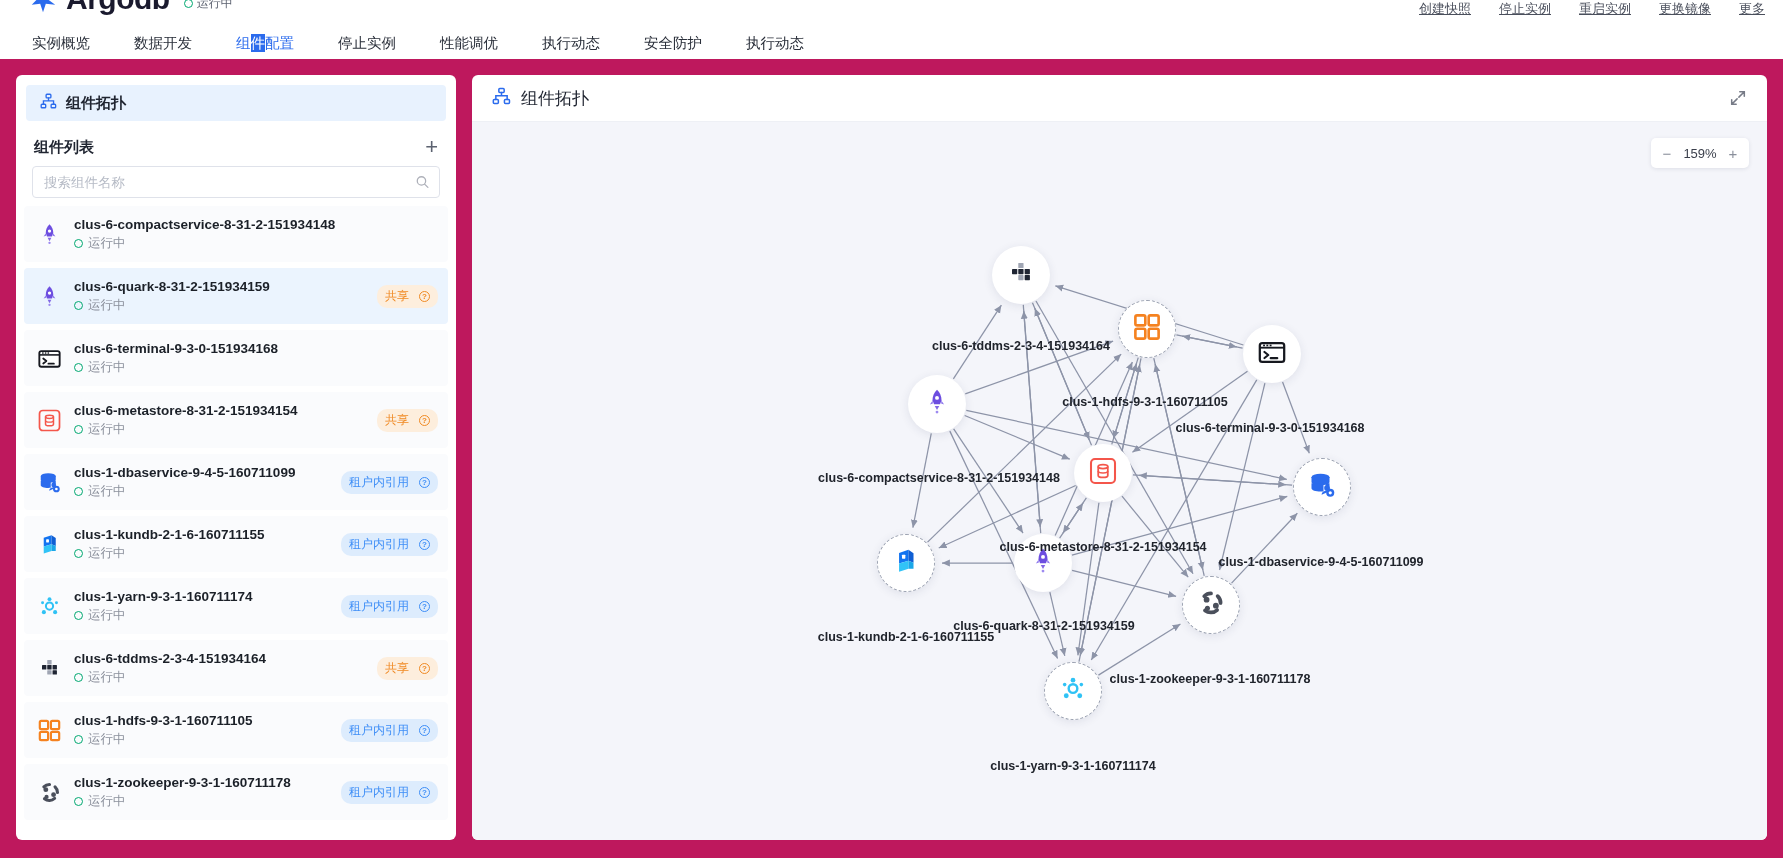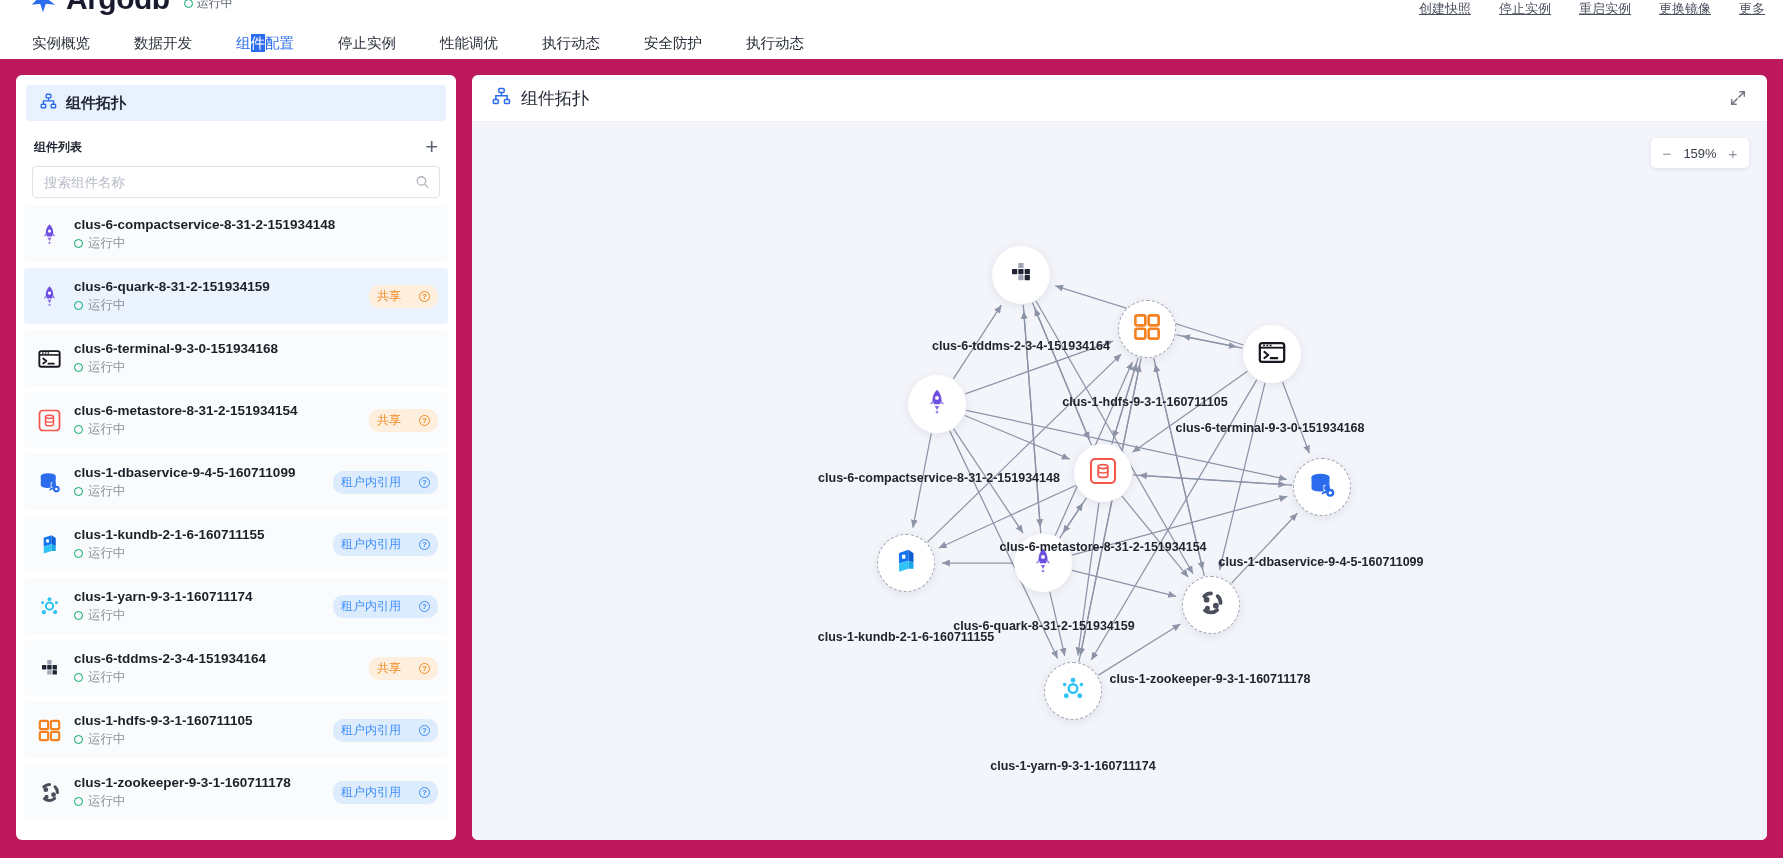--- a/index.html
+++ b/index.html
@@ -77,21 +77,21 @@
     background: #e8f2fe; border-radius: 4px;
     display: flex; align-items: center; gap: 9px; padding: 0 14px;
     cursor: pointer;
   }
   .topo-entry-label { font-size: 15px; font-weight: 700; color: #1f2430; }
 
   .list-head {
     display: flex; align-items: center; justify-content: space-between;
     padding: 13px 18px 8px 18px;
   }
-  .list-head-title { font-size: 12px; font-weight: 700; color: #1f2430; }
+  .list-head-title { font-size: 15px; font-weight: 700; color: #1f2430; }
   .plus-btn {
     font-size: 22px; color: #5c6270; line-height: 1; cursor: pointer;
     font-weight: 300;
   }
 
   .searchbox {
     margin: 0 16px 8px 16px; height: 32px; position: relative;
     border: 1px solid #dfe2ea; border-radius: 4px; background: #fff;
   }
   .searchbox input {
@@ -119,21 +119,21 @@
     display: flex; align-items: center; justify-content: center;
   }
   .comp-txt { flex: 1; min-width: 0; display: flex; flex-direction: column; gap: 3px; }
   .comp-name {
     font-size: 13.5px; font-weight: 700; color: #1b2028;
     white-space: nowrap; overflow: hidden; text-overflow: ellipsis;
   }
   .comp-state { display: flex; align-items: center; gap: 5px; font-size: 12.5px; color: #8b909c; }
 
   .badge {
-    display: inline-flex; align-items: center; gap: 18px;
+    display: inline-flex; align-items: center; gap: 10px;
     font-size: 12px; border-radius: 10px; padding: 3px 8px; white-space: nowrap;
     flex: 0 0 auto;
   }
   .badge-share { background: #fdeedd; color: #f08a24; }
   .badge-ref { background: #ddecfd; color: #3e8ef7; }
   .badge-q {
     width: 11px; height: 11px; border-radius: 50%;
     border: 1px solid currentColor; font-size: 8px; line-height: 9px;
     text-align: center; display: inline-block; font-weight: 700;
   }

